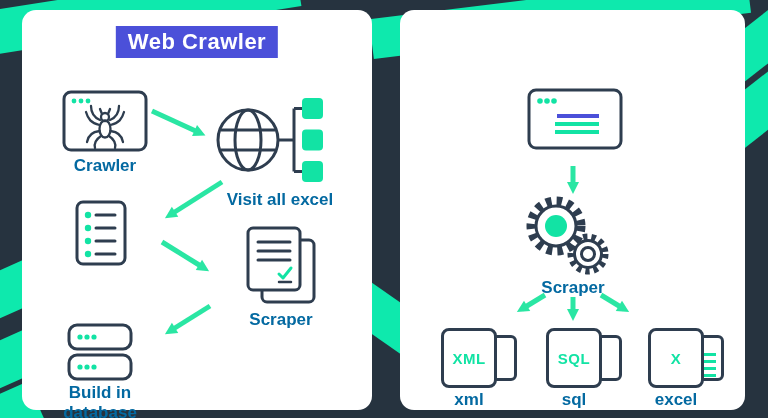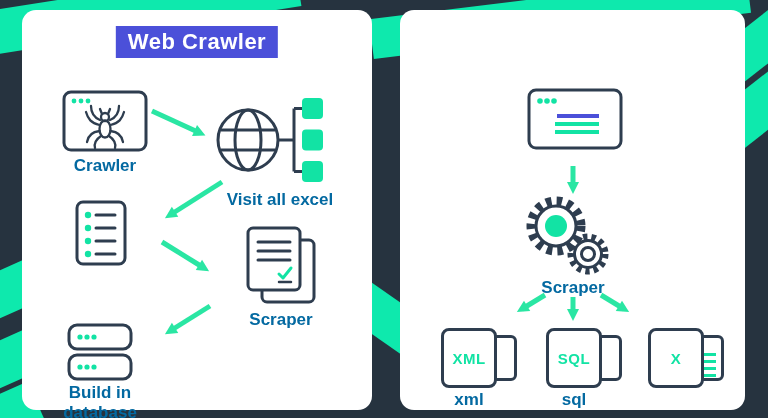--- a/index.html
+++ b/index.html
@@ -179,20 +179,21 @@
     <div class="icon-label" style="left:134px;top:380px;width:80px;">sql</div>
 
     <div class="file" style="left:248px;top:318px;">
       <div class="file-tab">
         <div class="tab-lines"></div>
       </div>
       <div class="file-main">
         <span class="file-badge">X</span>
       </div>
     </div>
+    <div class="icon-label" style="left:236px;top:380px;width:80px;">excel</div>
 
     <svg class="arrow-layer" width="345" height="402" viewBox="0 0 345 402">
       <defs>
         <marker id="ahR" markerWidth="14" markerHeight="14" refX="7" refY="7" orient="auto" markerUnits="userSpaceOnUse">
           <path d="M1,1 L13,7 L1,13 Z" fill="#2ae6a3"></path>
         </marker>
       </defs>
       <g stroke="#2ae6a3" stroke-width="5" fill="none">
         <line x1="173" y1="156" x2="173" y2="178" marker-end="url(#ahR)"></line>
         <line x1="145" y1="285" x2="122" y2="299" marker-end="url(#ahR)"></line>

